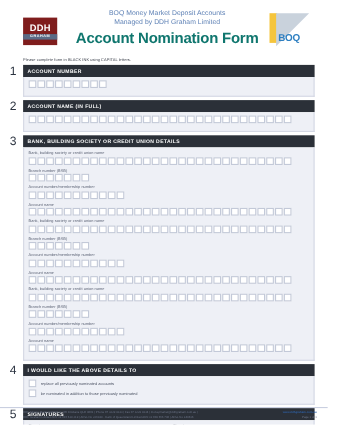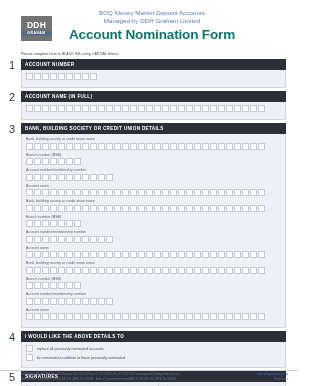--- a/index.html
+++ b/index.html
@@ -18,21 +18,21 @@
   
   .header {
     position: relative;
     height: 52px;
     padding: 9px 0 0 0;
   }
   .logo-ddh {
     position: absolute;
     left: 21px; top: 16px;
     width: 31px; height: 25px;
-    background: #737373;
+    background: #7f1d1d;
     display: flex;
     flex-direction: column;
     align-items: center;
     justify-content: center;
     line-height: 1;
   }
   .logo-ddh .ddh-main {
     color: #ffffff;
     font-size: 8.5px;
     font-weight: bold;
@@ -211,20 +211,25 @@
     <span class="ddh-main">DDH</span>
     <span class="ddh-sub">GRAHAM</span>
   </div>
 
   <div class="header-text">
     <div class="hdr-line1">BOQ Money Market Deposit Accounts</div>
     <div class="hdr-line2">Managed by DDH Graham Limited</div>
     <div class="hdr-title">Account Nomination Form</div>
   </div>
 
+  <div class="logo-boq">
+    <div class="boq-bar"></div>
+    <div class="boq-tri"></div>
+    <div class="boq-word">BOQ</div>
+  </div>
 </div>
 
 <div class="instruction">Please complete form in BLACK INK using CAPITAL letters.</div>
 
 <div id="sections-root">
     <div class="section">
       <div class="sec-num">1</div>
       <div class="sec-bar">ACCOUNT NUMBER</div>
       <div class="sec-body">
         <div class="comb">

